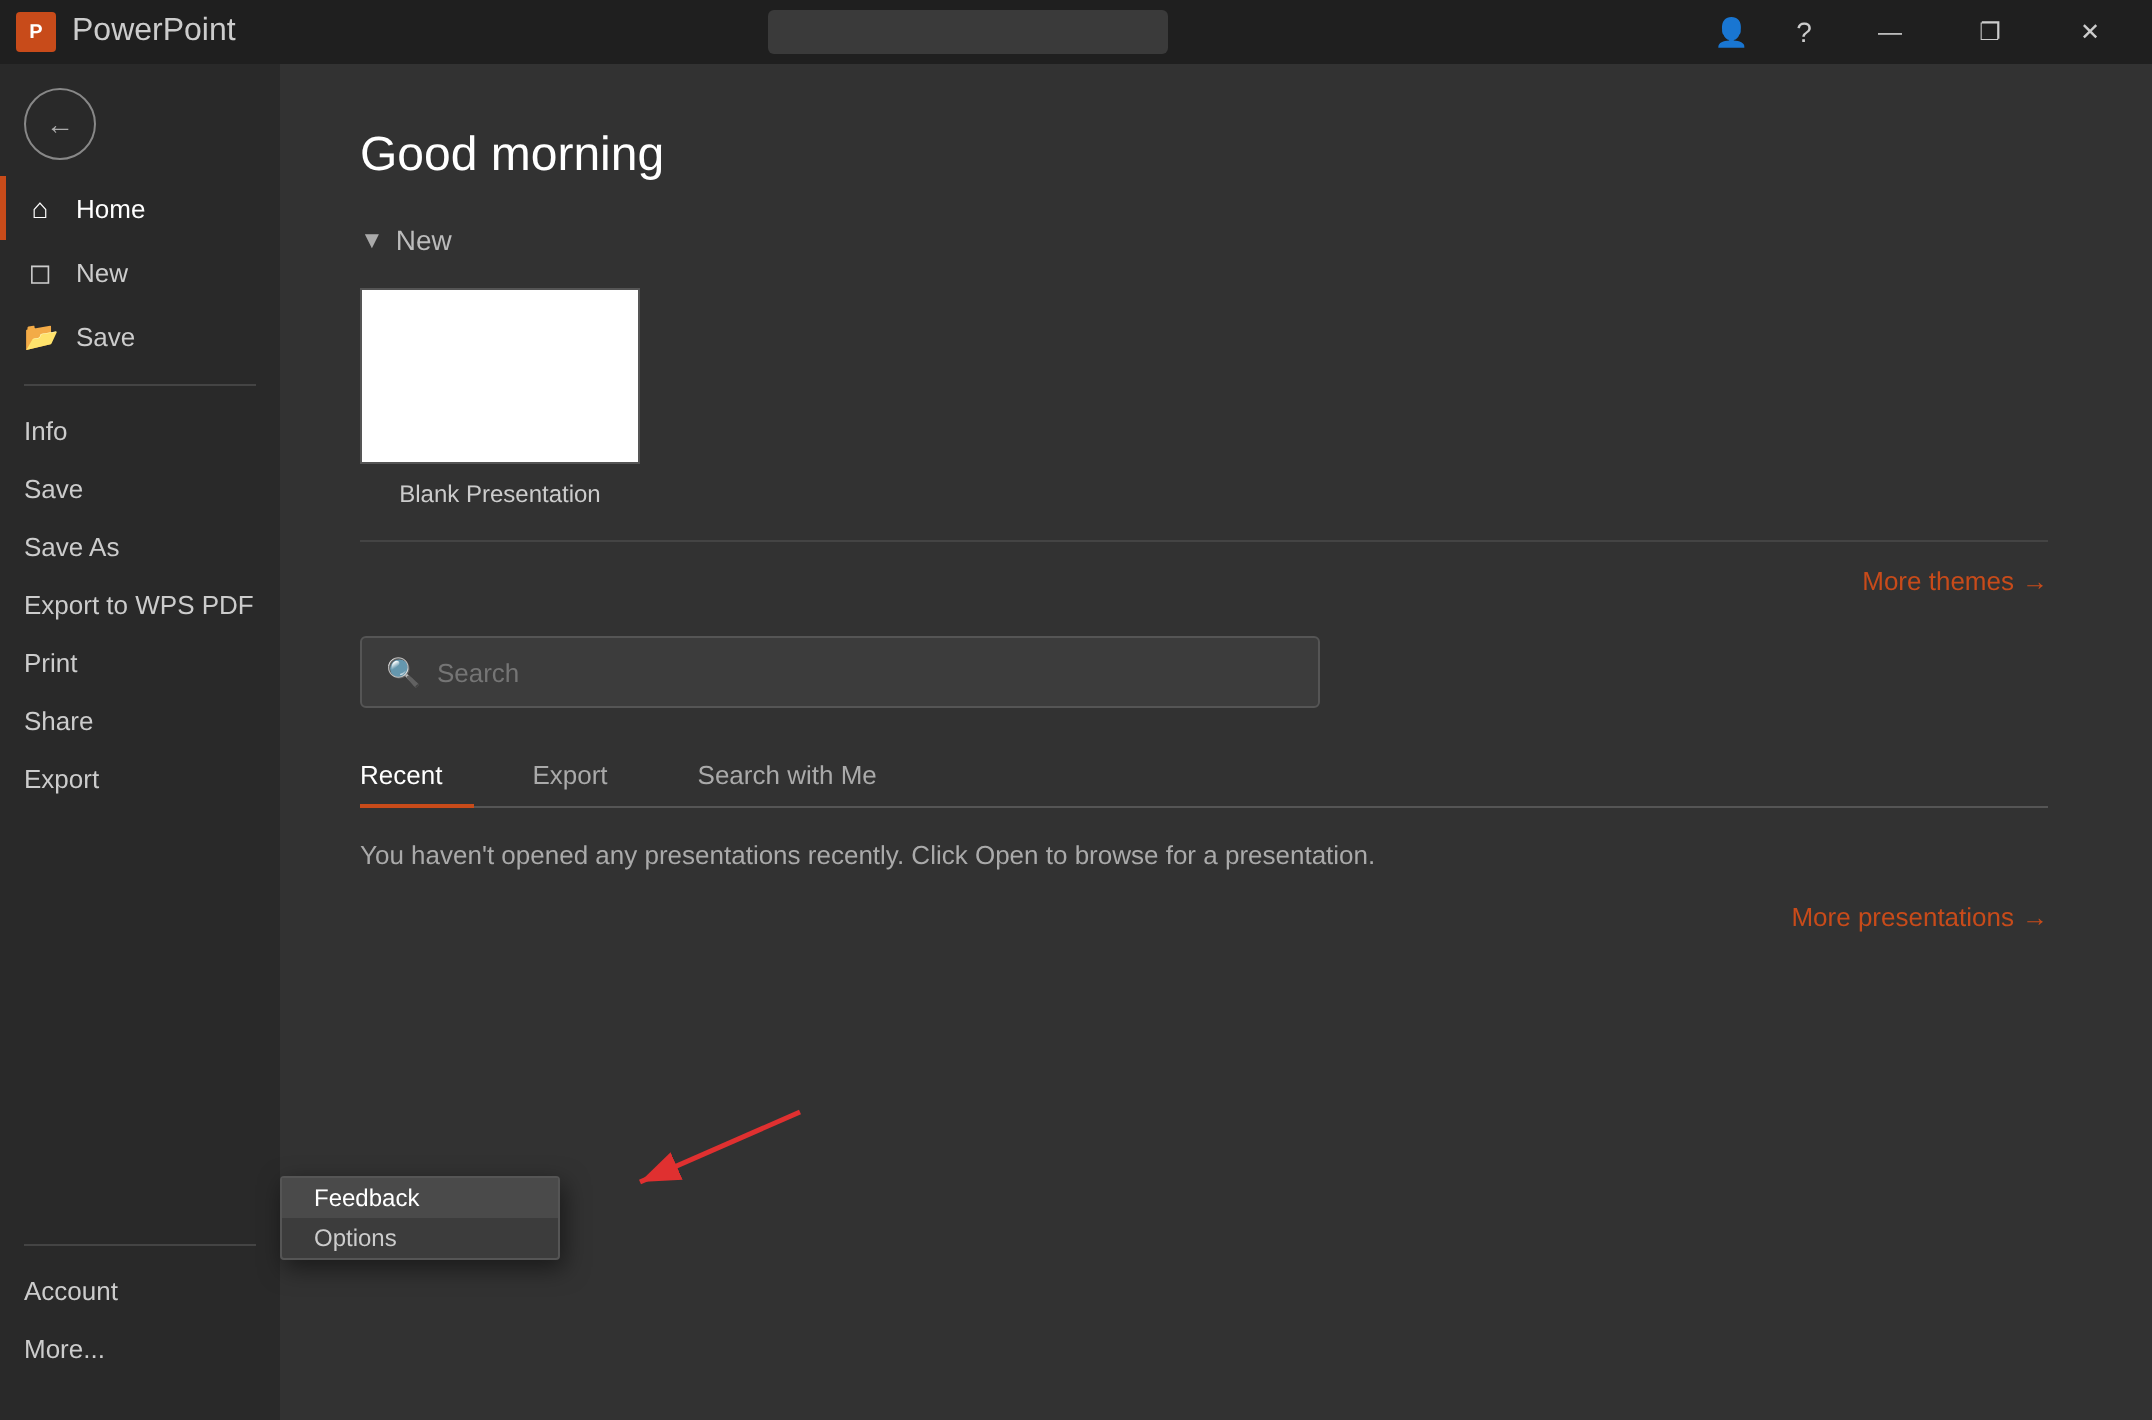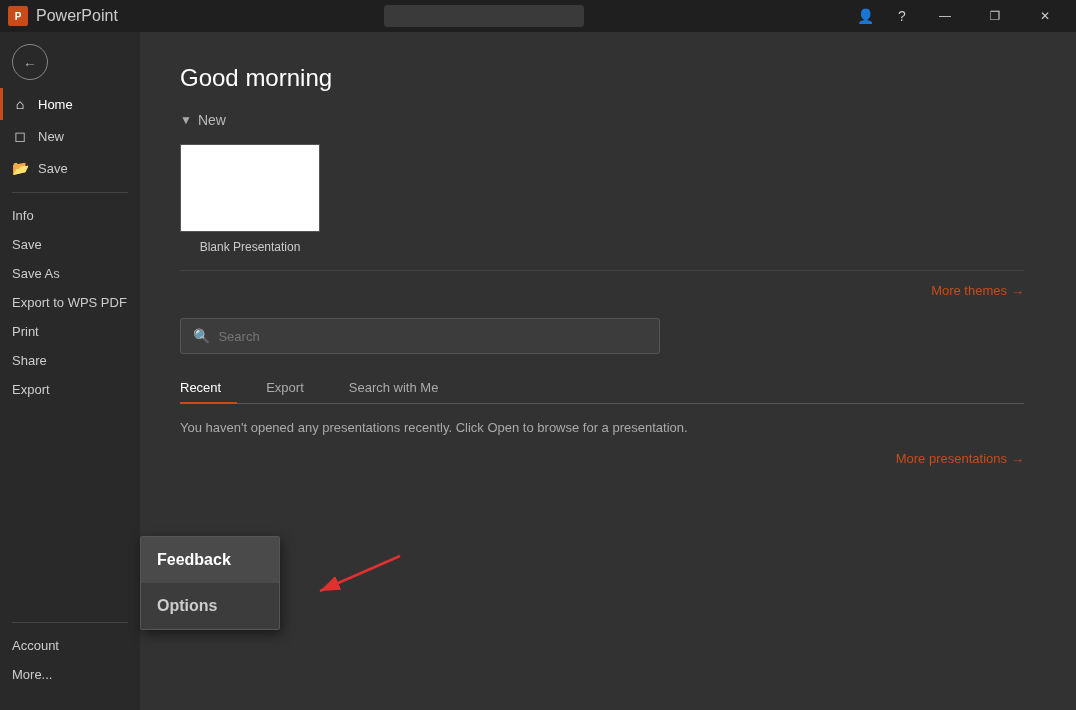--- a/index.html
+++ b/index.html
@@ -285,26 +285,25 @@
       left: 140px;
       bottom: 80px;
       width: 140px;
       background: #3c3c3c;
       border: 1px solid #555;
       border-radius: 2px;
       box-shadow: 2px 4px 12px rgba(0,0,0,0.5);
       z-index: 100;
     }
     .dropdown-item {
-      padding: 14px 16px;
-      color: #cccccc;
-      font-size: 16px;
+      padding: 3px 16px;
+      color: #cccccc;
+      font-size: 12px;
       cursor: pointer;
       background: transparent;
-      font-weight: bold;
     }
     .dropdown-item.highlighted {
       background: #4a4a4a;
       color: #ffffff;
     }
 
     
     .arrow-annotation {
       position: absolute;
       left: 290px;

